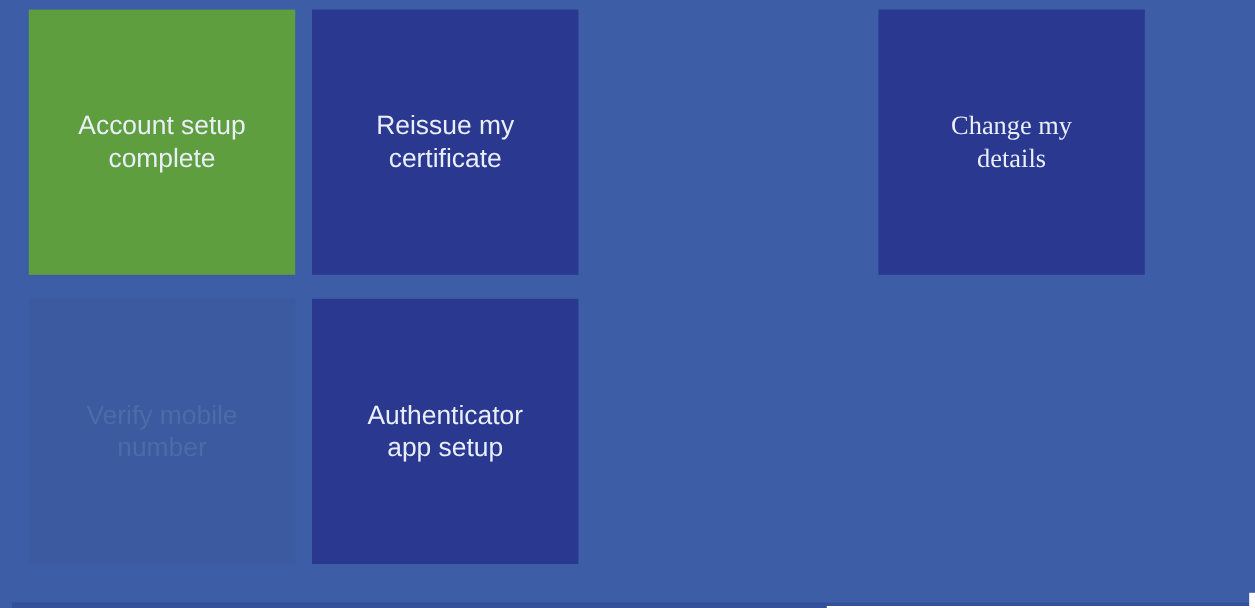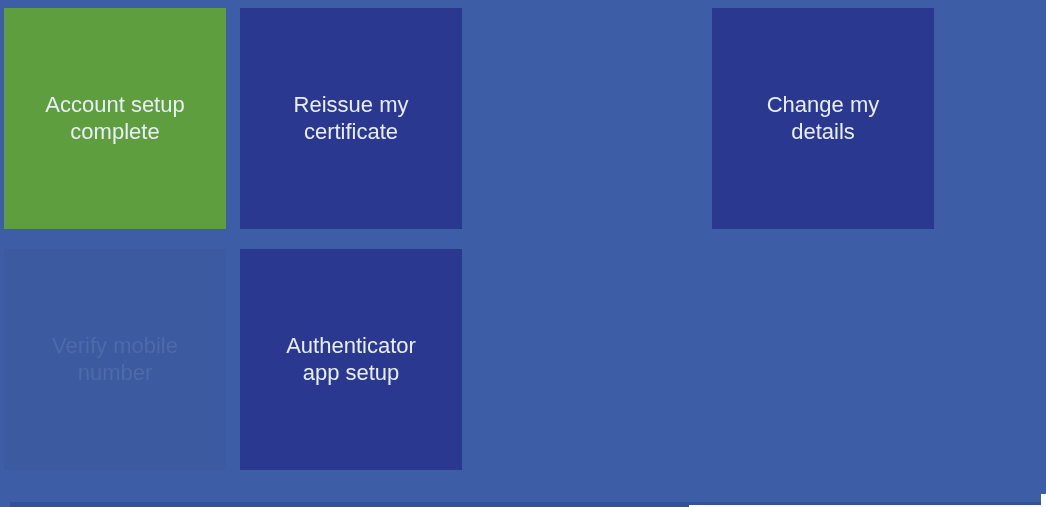--- a/index.html
+++ b/index.html
@@ -12,21 +12,21 @@
     font-family: "Liberation Sans", sans-serif;
   }
   .canvas {
     position: absolute;
     left: 0; top: 0;
     width: 1046px;
     height: 507px;
   }
   .tile-grid {
     position: absolute;
-    left: 4px;
+    left: 24px;
     top: 8px;
     display: grid;
     grid-template-columns: repeat(4, 222px);
     grid-auto-rows: 221px;
     column-gap: 14px;
     row-gap: 20px;
   }
   .tile {
     display: flex;
     align-items: center;
@@ -36,21 +36,21 @@
     font-weight: 300;
     line-height: 1.2;
     white-space: pre-line;
     cursor: pointer;
     user-select: none;
   }
   .tile.disabled { cursor: default; }
   .c1 { grid-column: 1; }
   .c2 { grid-column: 2; }
   .c3 { grid-column: 3; }
-  .c4 { grid-column: 4; }
+  .c4 { grid-column: 4; font-family: Liberation Serif, serif; }
   .r1 { grid-row: 1; }
   .r2 { grid-row: 2; }
   .footer-bar {
     position: absolute;
     left: 10px;
     top: 502px;
     right: 0;
     height: 5px;
   }
   .page-edge-bottom {

